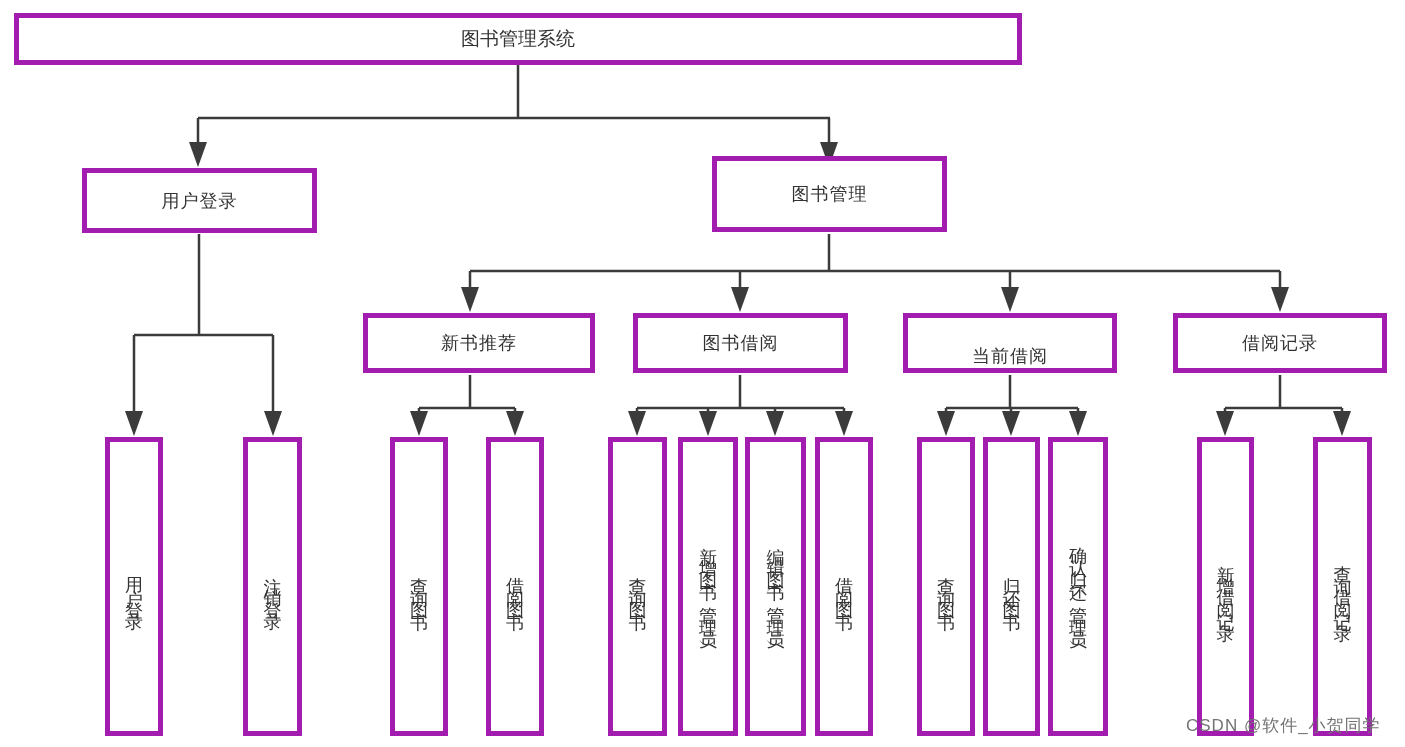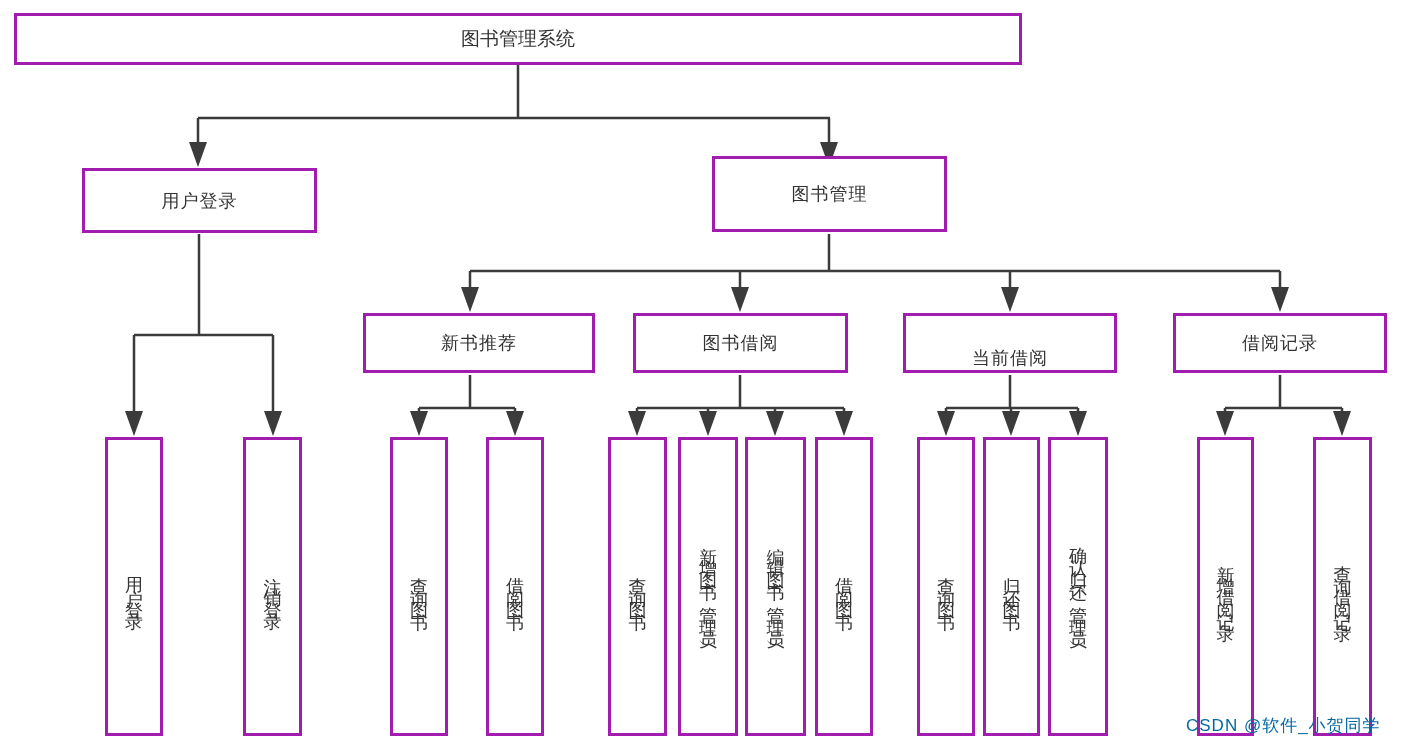--- a/index.html
+++ b/index.html
@@ -7,21 +7,21 @@
     position:relative;
     width:1405px;height:747px;
     background:#ffffff;
     font-family:"Liberation Sans",sans-serif;
     overflow:hidden;
   }
   svg.connectors{position:absolute;left:0;top:0;z-index:1;}
   .node{
     position:absolute;
     box-sizing:border-box;
-    border:3px solid #a21caf;
+    border:5px solid #a21caf;
     background:#ffffff;
     display:flex;align-items:center;justify-content:center;
     color:#333333;
     z-index:2;
   }
   .node .lbl{white-space:nowrap;}
   .h-node{font-size:18px;letter-spacing:1px;}
   .root-node{font-size:19px;}
   .leaf{
     top:437px;height:299px;
@@ -30,21 +30,21 @@
     writing-mode:vertical-rl;
     text-orientation:mixed;
     font-size:18px;
     letter-spacing:12px;
     line-height:1;
   }
   .watermark{
     position:absolute;
     z-index:3;
     font-size:17px;
-    color:#0369a1;
+    color:#737373;
     white-space:nowrap;
     letter-spacing:1px;
   }
 </style>
 </head>
 <body>
 
 <div id="stage">
 
   <svg class="connectors" width="1405" height="747" viewBox="0 0 1405 747">

